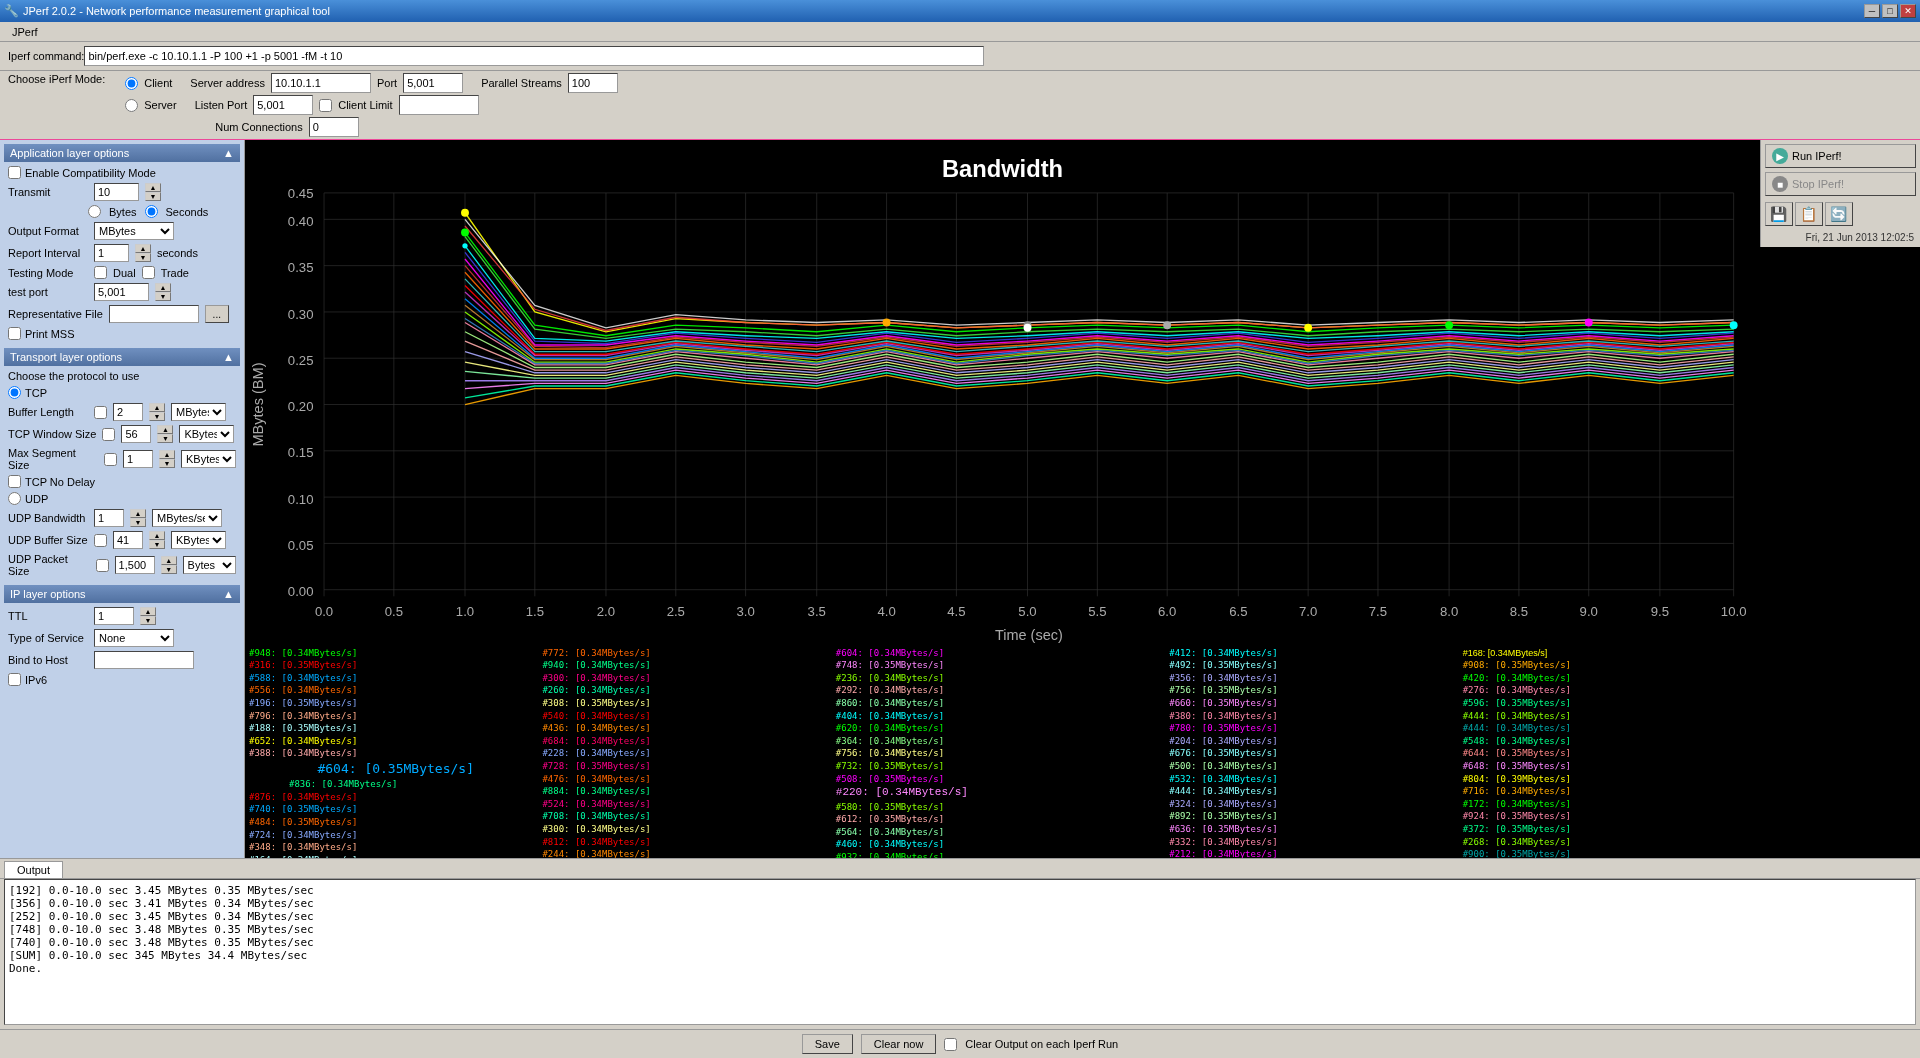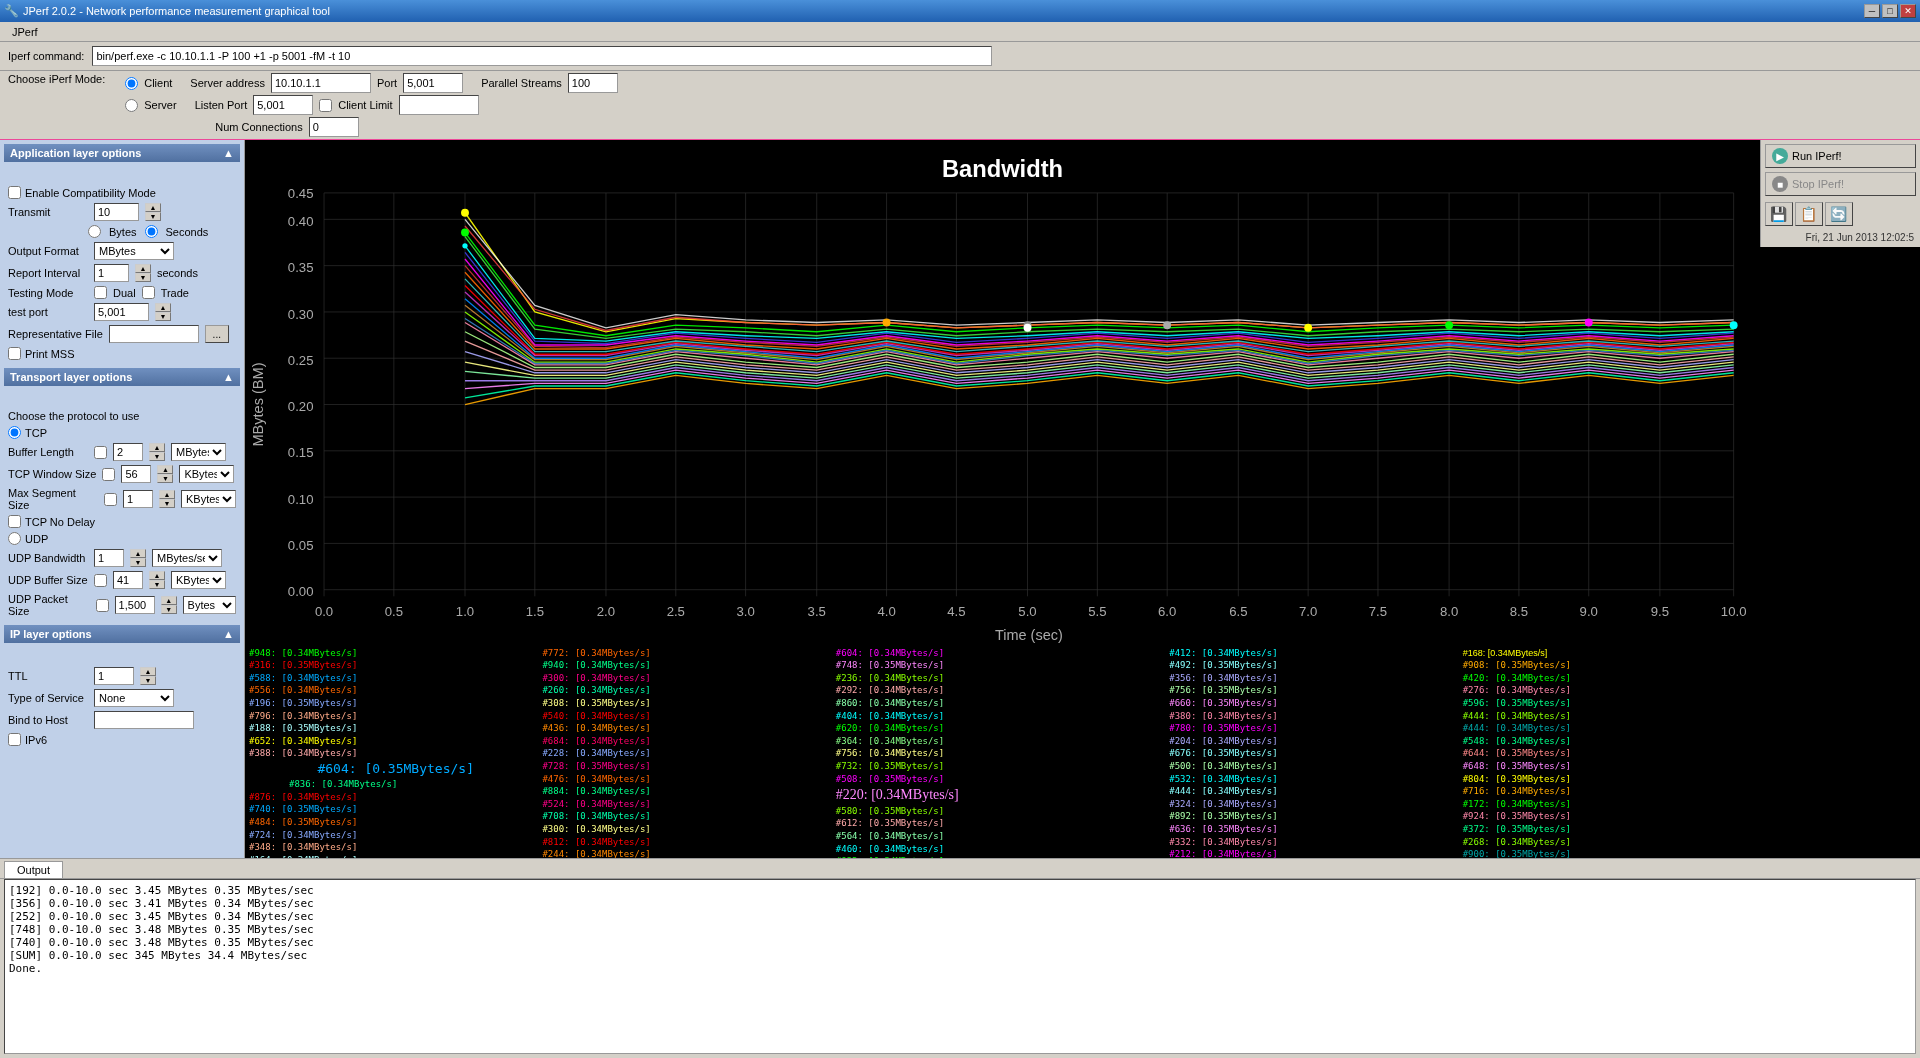--- a/index.html
+++ b/index.html
@@ -41,21 +41,20 @@
       height: calc(1058px - 42px);
     }
 
     
     #top-controls {
       background: #d4d0c8;
       padding: 4px 8px;
       border-bottom: 1px solid #999;
       display: flex;
       align-items: center;
-      gap: 8px;
       flex-wrap: wrap;
     }
     .label-text { font-size: 11px; color: #000; white-space: nowrap; }
     .text-input {
       border: 1px inset #999;
       background: white;
       height: 20px;
       padding: 1px 3px;
       font-size: 11px;
     }
@@ -87,25 +86,25 @@
       background: #c0d0e8;
       border-right: 1px solid #999;
       overflow-y: auto;
       padding: 4px;
     }
     .section-header {
       background: linear-gradient(to bottom, #7090c0, #5070a0);
       color: white;
       padding: 3px 6px;
       font-size: 11px;
-      font-weight: bold;
+      font-weight: normal;
       display: flex;
       align-items: center;
       justify-content: space-between;
-      margin-bottom: 20px;
+      margin-bottom: 0;
       cursor: pointer;
     }
     .section-content { padding: 4px; }
     .field-row { display: flex; align-items: center; gap: 6px; margin-bottom: 4px; }
     .field-label { font-size: 11px; min-width: 80px; }
     .field-input { height: 18px; border: 1px inset #999; background: white; font-size: 11px; padding: 1px 3px; }
     .radio-group { display: flex; gap: 8px; align-items: center; }
     .checkbox-row { display: flex; align-items: center; gap: 4px; margin-bottom: 4px; font-size: 11px; }
     .select-input { height: 18px; border: 1px inset #999; background: white; font-size: 11px; }
 
@@ -664,21 +663,21 @@
               <span style="font-size: 9px; color: rgb(255, 136, 255); white-space: nowrap; font-family: monospace; line-height: 1.4;">#748: [0.35MBytes/s]</span>
               <span style="font-size: 9px; color: rgb(136, 255, 0); white-space: nowrap; font-family: monospace; line-height: 1.4;">#236: [0.34MBytes/s]</span>
               <span style="font-size: 9px; color: rgb(255, 170, 170); white-space: nowrap; font-family: monospace; line-height: 1.4;">#292: [0.34MBytes/s]</span>
               <span style="font-size: 9px; color: rgb(136, 255, 170); white-space: nowrap; font-family: monospace; line-height: 1.4;">#860: [0.34MBytes/s]</span>
               <span style="font-size: 9px; color: rgb(0, 255, 255); white-space: nowrap; font-family: monospace; line-height: 1.4;">#404: [0.34MBytes/s]</span>
               <span style="font-size: 9px; color: rgb(0, 255, 0); white-space: nowrap; font-family: monospace; line-height: 1.4;">#620: [0.34MBytes/s]</span>
               <span style="font-size: 9px; color: rgb(136, 255, 136); white-space: nowrap; font-family: monospace; line-height: 1.4;">#364: [0.34MBytes/s]</span>
               <span style="font-size: 9px; color: rgb(255, 255, 136); white-space: nowrap; font-family: monospace; line-height: 1.4;">#756: [0.34MBytes/s]</span>
               <span style="font-size: 9px; color: rgb(136, 255, 0); white-space: nowrap; font-family: monospace; line-height: 1.4;">#732: [0.35MBytes/s]</span>
               <span style="font-size: 9px; color: rgb(255, 0, 255); white-space: nowrap; font-family: monospace; line-height: 1.4;">#508: [0.35MBytes/s]</span>
-              <span style="font-size: 14px; color: rgb(255, 136, 255); white-space: nowrap; font-family: Liberation Serif, serif; line-height: 1.4;">#220: [0.34MBytes/s]</span>
+              <span style="font-size: 11px; color: rgb(255, 136, 255); white-space: nowrap; font-family: Liberation Mono, monospace; line-height: 1.4;">#220: [0.34MBytes/s]</span>
               <span style="font-size: 9px; color: rgb(136, 255, 0); white-space: nowrap; font-family: monospace; line-height: 1.4;">#580: [0.35MBytes/s]</span>
               <span style="font-size: 9px; color: rgb(255, 170, 170); white-space: nowrap; font-family: monospace; line-height: 1.4;">#612: [0.35MBytes/s]</span>
               <span style="font-size: 9px; color: rgb(136, 255, 170); white-space: nowrap; font-family: monospace; line-height: 1.4;">#564: [0.34MBytes/s]</span>
               <span style="font-size: 9px; color: rgb(0, 255, 255); white-space: nowrap; font-family: monospace; line-height: 1.4;">#460: [0.34MBytes/s]</span>
               <span style="font-size: 9px; color: rgb(0, 255, 0); white-space: nowrap; font-family: monospace; line-height: 1.4;">#932: [0.34MBytes/s]</span>
             </div>
             <div style="flex: 1 1 0%; display: flex; flex-direction: column; margin-left: 40px;">
               <span style="font-size: 9px; color: rgb(0, 255, 255); white-space: nowrap; font-family: monospace; line-height: 1.4;">#412: [0.34MBytes/s]</span>
               <span style="font-size: 9px; color: rgb(136, 255, 255); white-space: nowrap; font-family: monospace; line-height: 1.4;">#492: [0.35MBytes/s]</span>
               <span style="font-size: 9px; color: rgb(170, 170, 255); white-space: nowrap; font-family: monospace; line-height: 1.4;">#356: [0.34MBytes/s]</span>
@@ -729,15 +728,21 @@
     <div id="output-text">
 
     <div>[192]  0.0-10.0 sec  3.45 MBytes  0.35 MBytes/sec</div>
         <div>[356]  0.0-10.0 sec  3.41 MBytes  0.34 MBytes/sec</div>
         <div>[252]  0.0-10.0 sec  3.45 MBytes  0.34 MBytes/sec</div>
         <div>[748]  0.0-10.0 sec  3.48 MBytes  0.35 MBytes/sec</div>
         <div>[740]  0.0-10.0 sec  3.48 MBytes  0.35 MBytes/sec</div>
         <div>[SUM]  0.0-10.0 sec   345 MBytes  34.4 MBytes/sec</div>
         <div>Done.</div>
       </div>
+    <div id="output-footer">
+      <button class="footer-btn">Save</button>
+      <button class="footer-btn">Clear now</button>
+      <input type="checkbox" style="">
+      <span>Clear Output on each Iperf Run</span>
+    </div>
   </div>
 
 </div>
 
 </body></html>

